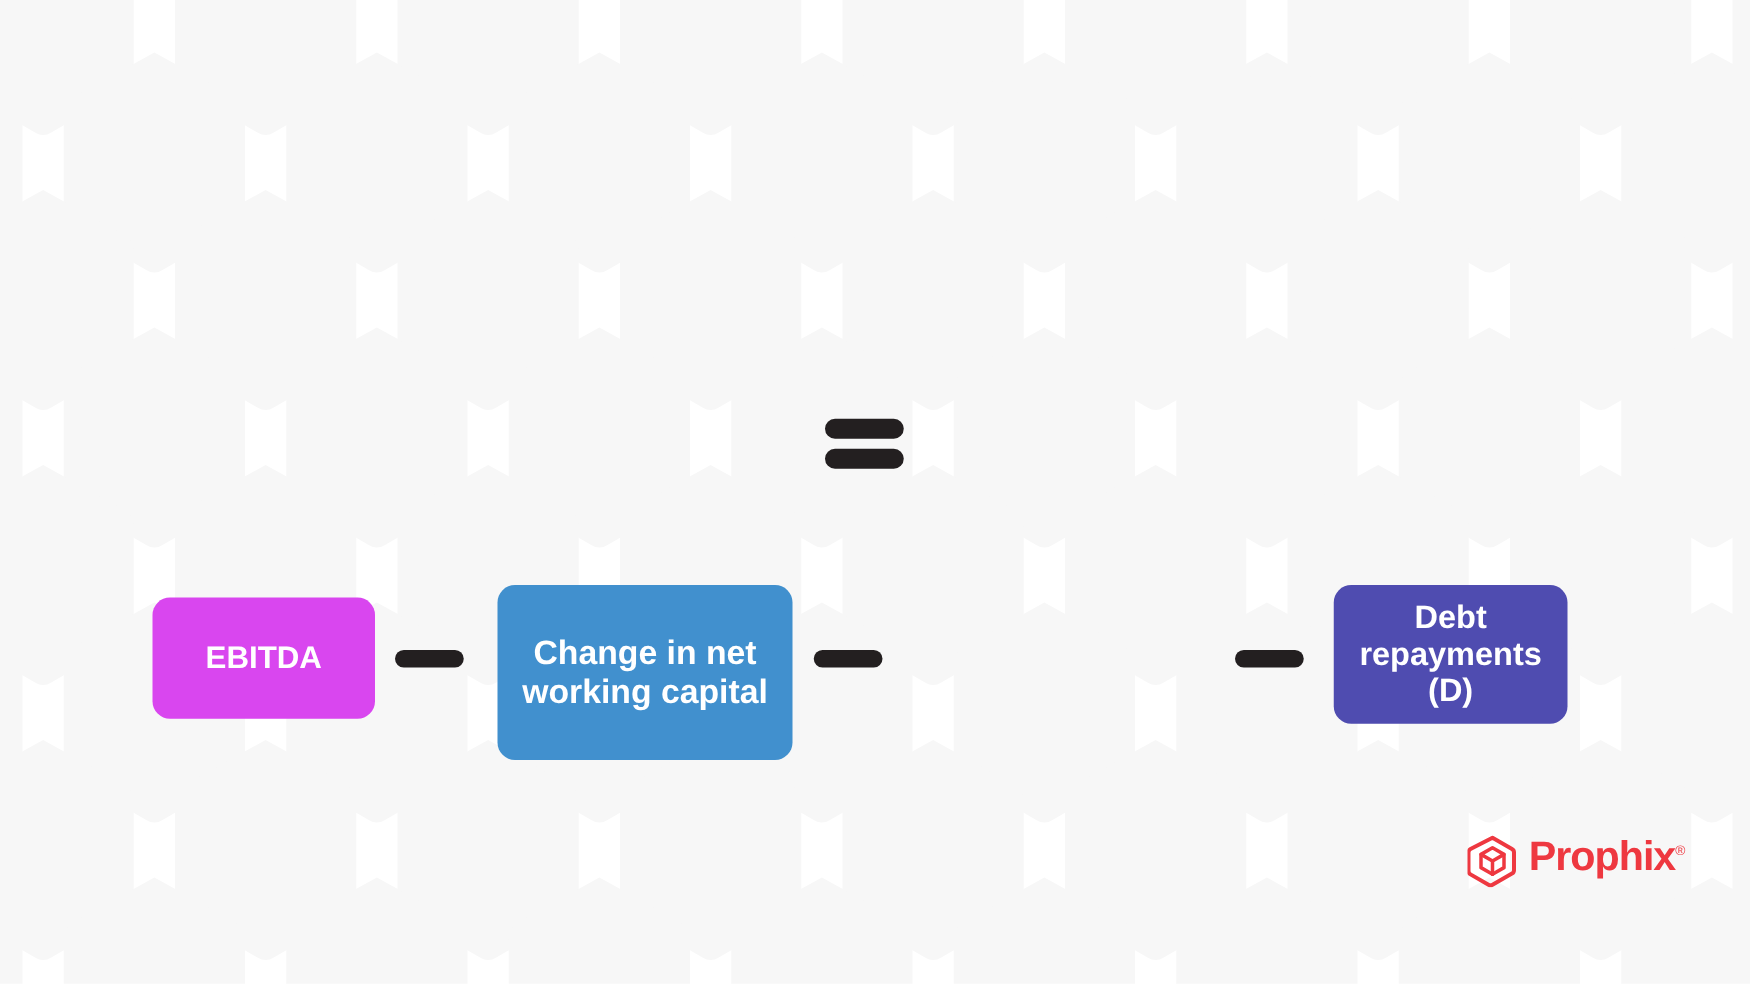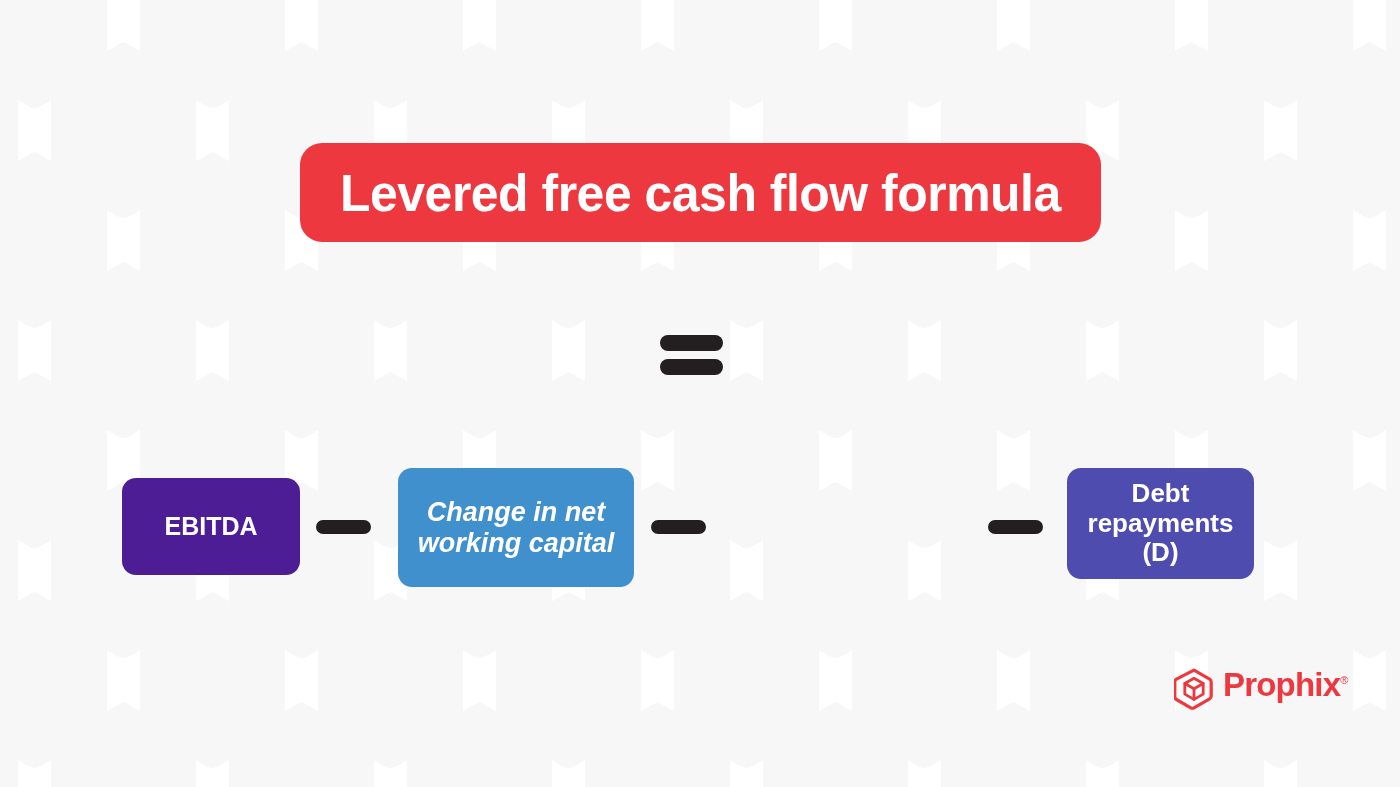--- a/index.html
+++ b/index.html
@@ -108,22 +108,21 @@
     top: 23px;
     width: 178px;
     height: 97px;
   }
   #term-ebitda .term-label { font-size: 25px; }
 
   #term-nwc {
     left: 398px;
     top: 13px;
     width: 236px;
-    height: 119px;
-    font-style: italic;
+    height: 140px;
   }
   #term-nwc .term-label { font-size: 27px; }
 
   #term-capex {
     left: 733px;
     top: 16px;
     width: 235px;
     height: 105px;
   }
   #term-capex .term-label { font-size: 26px; }
@@ -270,32 +269,29 @@
     <use href="#hexcell" x="585" y="700"></use>
     <use href="#hexcell" x="763" y="700"></use>
     <use href="#hexcell" x="941" y="700"></use>
     <use href="#hexcell" x="1119" y="700"></use>
     <use href="#hexcell" x="1297" y="700"></use>
   </g>
 </svg>
 
 <div id="slide">
 
-  <div id="title-banner" style="background: rgb(238, 56, 64);">
-    <div id="title-text" style="color: rgb(255, 255, 255);">Levered free cash flow formula</div>
-  </div>
 
   <div id="equals-sign">
     <div class="equals-bar" style="background: rgb(35, 31, 32);"></div>
     <div class="equals-bar" style="background: rgb(35, 31, 32);"></div>
   </div>
 
   <div id="formula-row">
 
-    <div class="term-box" id="term-ebitda" style="background: #4c1d95;">
+    <div class="term-box" id="term-ebitda" style="background: #d946ef;">
       <span class="term-label" style="color: rgb(255, 255, 255);">EBITDA</span>
     </div>
 
     <div class="minus-op" id="minus-1" style="background: rgb(35, 31, 32);"></div>
 
     <div class="term-box" id="term-nwc" style="background: rgb(65, 144, 206);">
       <span class="term-label" style="color: rgb(255, 255, 255);">Change in net
 working capital</span>
     </div>
 

